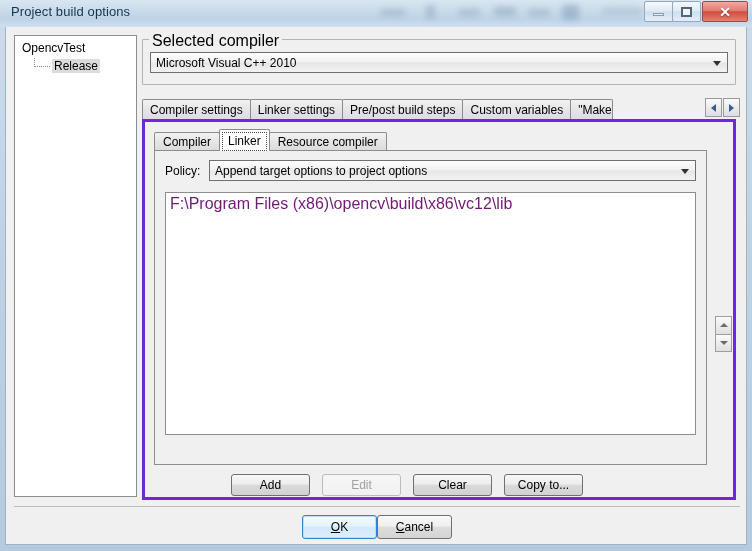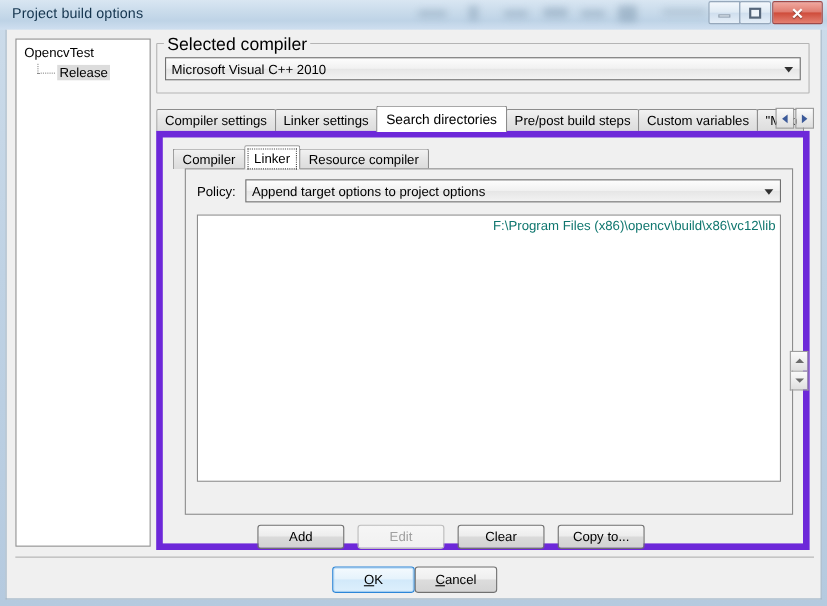--- a/index.html
+++ b/index.html
@@ -197,22 +197,21 @@
     margin-left: 1px;
   }
   .tri-l { width:0;height:0; border-top:4px solid transparent; border-bottom:4px solid transparent; border-right:5px solid #3c5a99; }
   .tri-r { width:0;height:0; border-top:4px solid transparent; border-bottom:4px solid transparent; border-left:5px solid #3c5a99; }
 
   
   #outer-body {
     position: absolute; left: 0; top: 85px;
     width: 594px; height: 381px;
     background: #f0f0f0;
-    border: 6px solid #6d28d9;
-    text-align: right;
+    border: 3px solid #6d28d9;
   }
 
   
   #inner-tabs {
     position: absolute; left: 9px; top: 7px;
     height: 22px;
     display: flex; align-items: flex-end;
   }
   .itab {
     height: 19px;
@@ -235,21 +234,20 @@
     position: absolute; left: 2px; top: 2px; right: 2px; bottom: 0;
     border: 1px dotted #4a4a4a;
     pointer-events: none;
   }
 
   #inner-body {
     position: absolute; left: 9px; top: 28px;
     width: 553px; height: 315px;
     background: #f0f0f0;
     border: 1px solid #8c8c8c;
-    margin-left: 11px;
   }
 
   
   #policy-label {
     position: absolute; left: 10px; top: 13px;
     font-size: 12px; color: #000;
   }
   #policy-combo {
     position: absolute; left: 54px; top: 9px;
     width: 487px;
@@ -258,21 +256,21 @@
   
   #dir-list {
     position: absolute; left: 10px; top: 41px;
     width: 531px; height: 243px;
     background: #ffffff;
     border: 1px solid #8d8d8d;
     overflow: hidden;
   }
   .list-item {
     padding: 2px 4px 0 4px;
-    font-size: 12px; color: #0f766e;
+    font-size: 16px; color: #701a75;
     white-space: nowrap;
   }
 
   
   #spin {
     position: absolute; left: 570px; top: 194px;
     width: 17px; height: 36px;
     display: flex; flex-direction: column;
   }
   .spin-btn {
@@ -383,23 +381,20 @@
         <span class="combo-arrow"></span>
       </div>
 
       <div id="outer-tabs">
         <div class="tab">
             <span>Compiler settings</span>
           </div>
         <div class="tab">
             <span>Linker settings</span>
           </div>
-        <div class="tab active">
-            <span>Search directories</span>
-          </div>
         <div class="tab">
             <span>Pre/post build steps</span>
           </div>
         <div class="tab">
             <span>Custom variables</span>
           </div>
         <div class="tab clipped">
             <span>"Make</span>
           </div>
 

